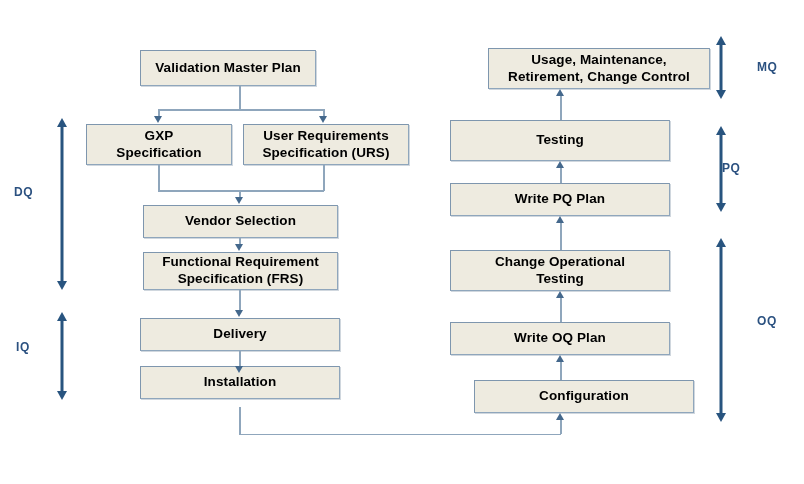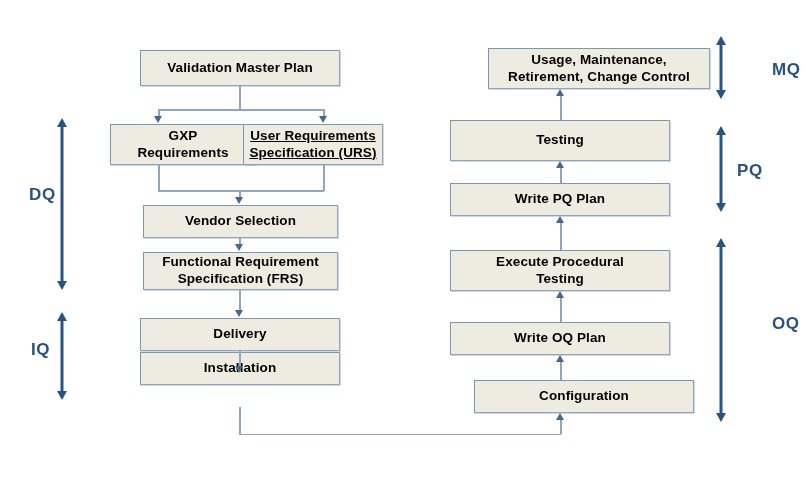--- a/index.html
+++ b/index.html
@@ -82,77 +82,76 @@
   }
   .phase-arrow .tip-down {
     bottom: 0;
     border-left: 5.5px solid transparent;
     border-right: 5.5px solid transparent;
     border-top: 9px solid #28547F;
   }
   .phase-label {
     position: absolute;
     color: #2B5180;
-    font-size: 17px;
+    font-size: 12px;
     font-weight: bold;
     letter-spacing: 0.6px;
-    margin-left: 15px;
   }
 </style>
 </head>
 <body>
 
 <div id="canvas">
 
-  <div class="node" style="left:140px; top:50px; width:200px; height:36px;">
+  <div class="node" style="left:140px; top:50px; width:176px; height:36px;">
     <span>Validation Master Plan</span>
   </div>
 
-  <div class="node" style="left:86px; top:124px; width:146px; height:41px; flex-direction:column;margin-left:24px;">
+  <div class="node" style="left:86px; top:124px; width:146px; height:41px; flex-direction:column;">
     <span>GXP</span>
-    <span>Requirements</span>
-  </div>
-
-  <div class="node" style="left:243px; top:124px; width:140px; height:41px; flex-direction:column;text-decoration:underline;">
+    <span>Specification</span>
+  </div>
+
+  <div class="node" style="left:243px; top:124px; width:166px; height:41px; flex-direction:column;">
     <span>User Requirements</span>
     <span>Specification (URS)</span>
   </div>
 
   <div class="node" style="left:143px; top:205px; width:195px; height:33px;">
     <span>Vendor Selection</span>
   </div>
 
   <div class="node" style="left:143px; top:252px; width:195px; height:38px; flex-direction:column;">
     <span>Functional Requirement</span>
     <span>Specification (FRS)</span>
   </div>
 
   <div class="node" style="left:140px; top:318px; width:200px; height:33px;">
     <span>Delivery</span>
   </div>
 
-  <div class="node" style="left:140px; top:352px; width:200px; height:33px;">
+  <div class="node" style="left:140px; top:366px; width:200px; height:33px;">
     <span>Installation</span>
   </div>
 
   <div class="node" style="left:448px; top:48px; width:222px; height:41px; flex-direction:column;margin-left:40px;">
     <span>Usage, Maintenance,</span>
     <span>Retirement, Change Control</span>
   </div>
 
   <div class="node" style="left:450px; top:120px; width:220px; height:41px; flex-direction:column;">
     <span>Testing</span>
   </div>
 
   <div class="node" style="left:450px; top:183px; width:220px; height:33px;">
     <span>Write PQ Plan</span>
   </div>
 
   <div class="node" style="left:450px; top:250px; width:220px; height:41px; flex-direction:column;">
-    <span>Execute Procedural</span>
+    <span>Change Operational</span>
     <span>Testing</span>
   </div>
 
   <div class="node" style="left:450px; top:322px; width:220px; height:33px;">
     <span>Write OQ Plan</span>
   </div>
 
   <div class="node" style="left:474px; top:380px; width:220px; height:33px;">
     <span>Configuration</span>
   </div>

